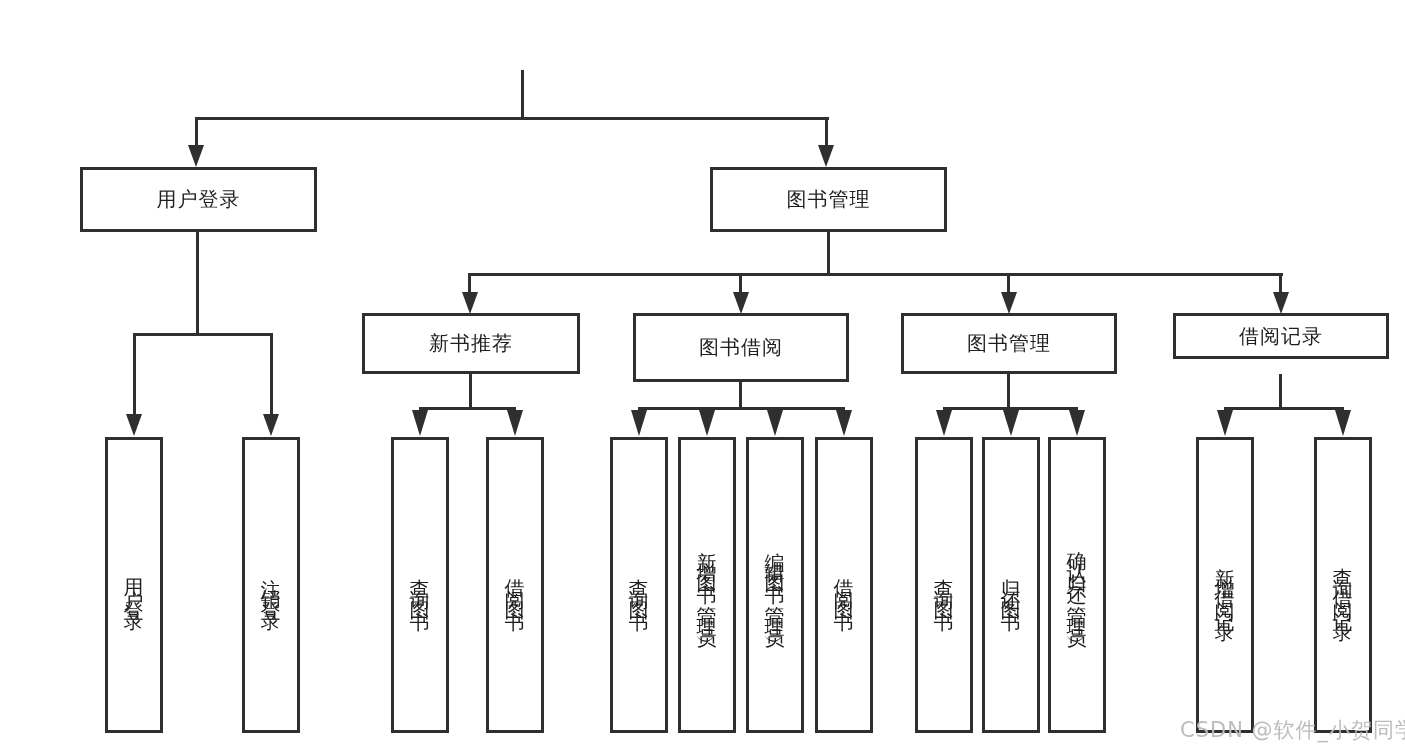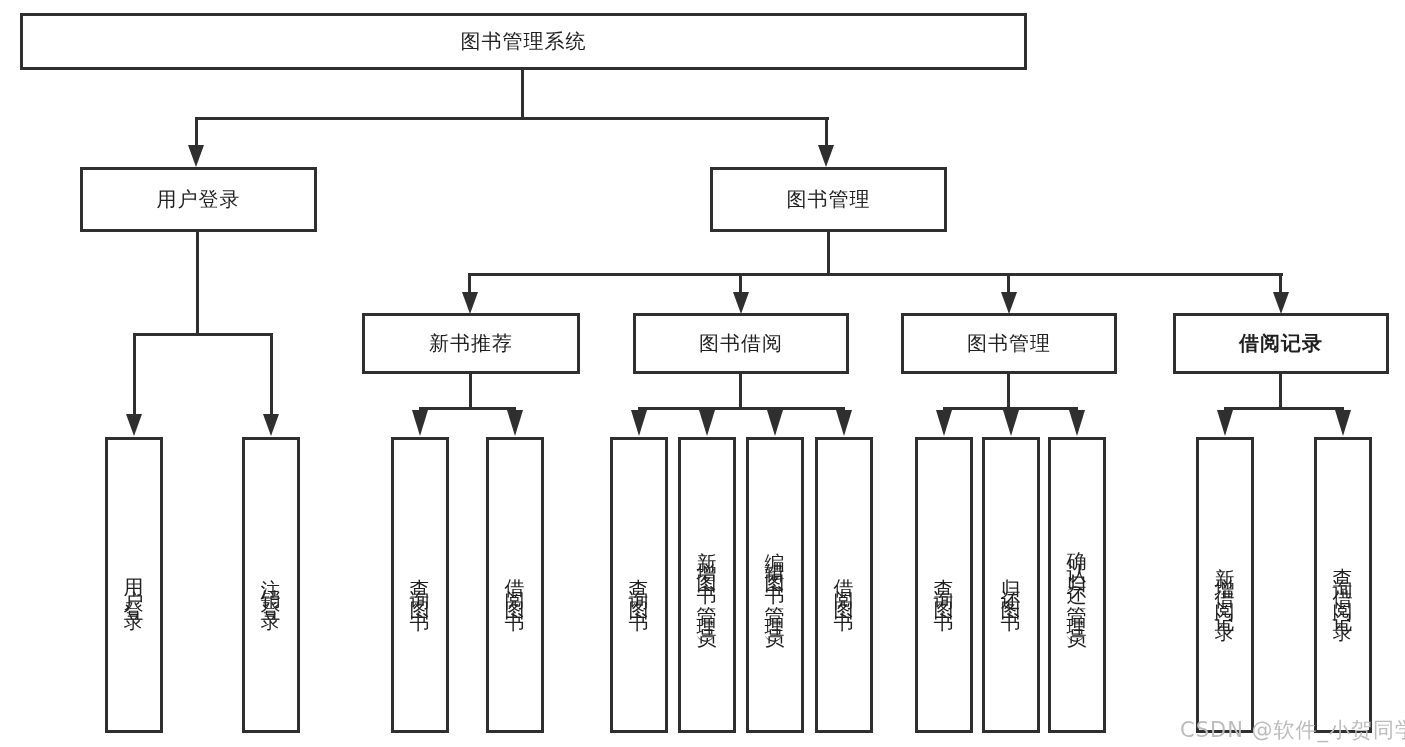--- a/index.html
+++ b/index.html
@@ -103,41 +103,38 @@
   <div class="hline" style="left:943px;top:407px;width:135px;"></div>
   <div class="arrow tall" style="left:936px;top:410px;"></div>
   <div class="arrow tall" style="left:1003px;top:410px;"></div>
   <div class="arrow tall" style="left:1069px;top:410px;"></div>
 
   <div class="vline" style="left:1279px;top:374px;height:36px;"></div>
   <div class="hline" style="left:1224px;top:407px;width:120px;"></div>
   <div class="arrow tall" style="left:1217px;top:410px;"></div>
   <div class="arrow tall" style="left:1335px;top:410px;"></div>
 
-  <div class="node" style="left:20px;top:13px;width:1007px;height:57px;">
-    <span>图书管理系统</span>
-  </div>
 
   <div class="node" style="left:80px;top:167px;width:237px;height:65px;">
     <span>用户登录</span>
   </div>
   <div class="node" style="left:710px;top:167px;width:237px;height:65px;">
     <span>图书管理</span>
   </div>
 
   <div class="node" style="left:362px;top:313px;width:218px;height:61px;">
     <span>新书推荐</span>
   </div>
-  <div class="node" style="left:633px;top:313px;width:216px;height:61px;">
+  <div class="node" style="left:633px;top:313px;width:216px;height:69px;">
     <span>图书借阅</span>
   </div>
   <div class="node" style="left:901px;top:313px;width:216px;height:61px;">
     <span>图书管理</span>
   </div>
-  <div class="node" style="left:1173px;top:313px;width:216px;height:61px;font-weight:bold;">
+  <div class="node" style="left:1173px;top:313px;width:216px;height:46px;">
     <span>借阅记录</span>
   </div>
 
   <div class="leaf" style="left:105px;">
     <span class="vtext">用户登录</span>
   </div>
   <div class="leaf" style="left:242px;">
     <span class="vtext">注销登录</span>
   </div>
 

